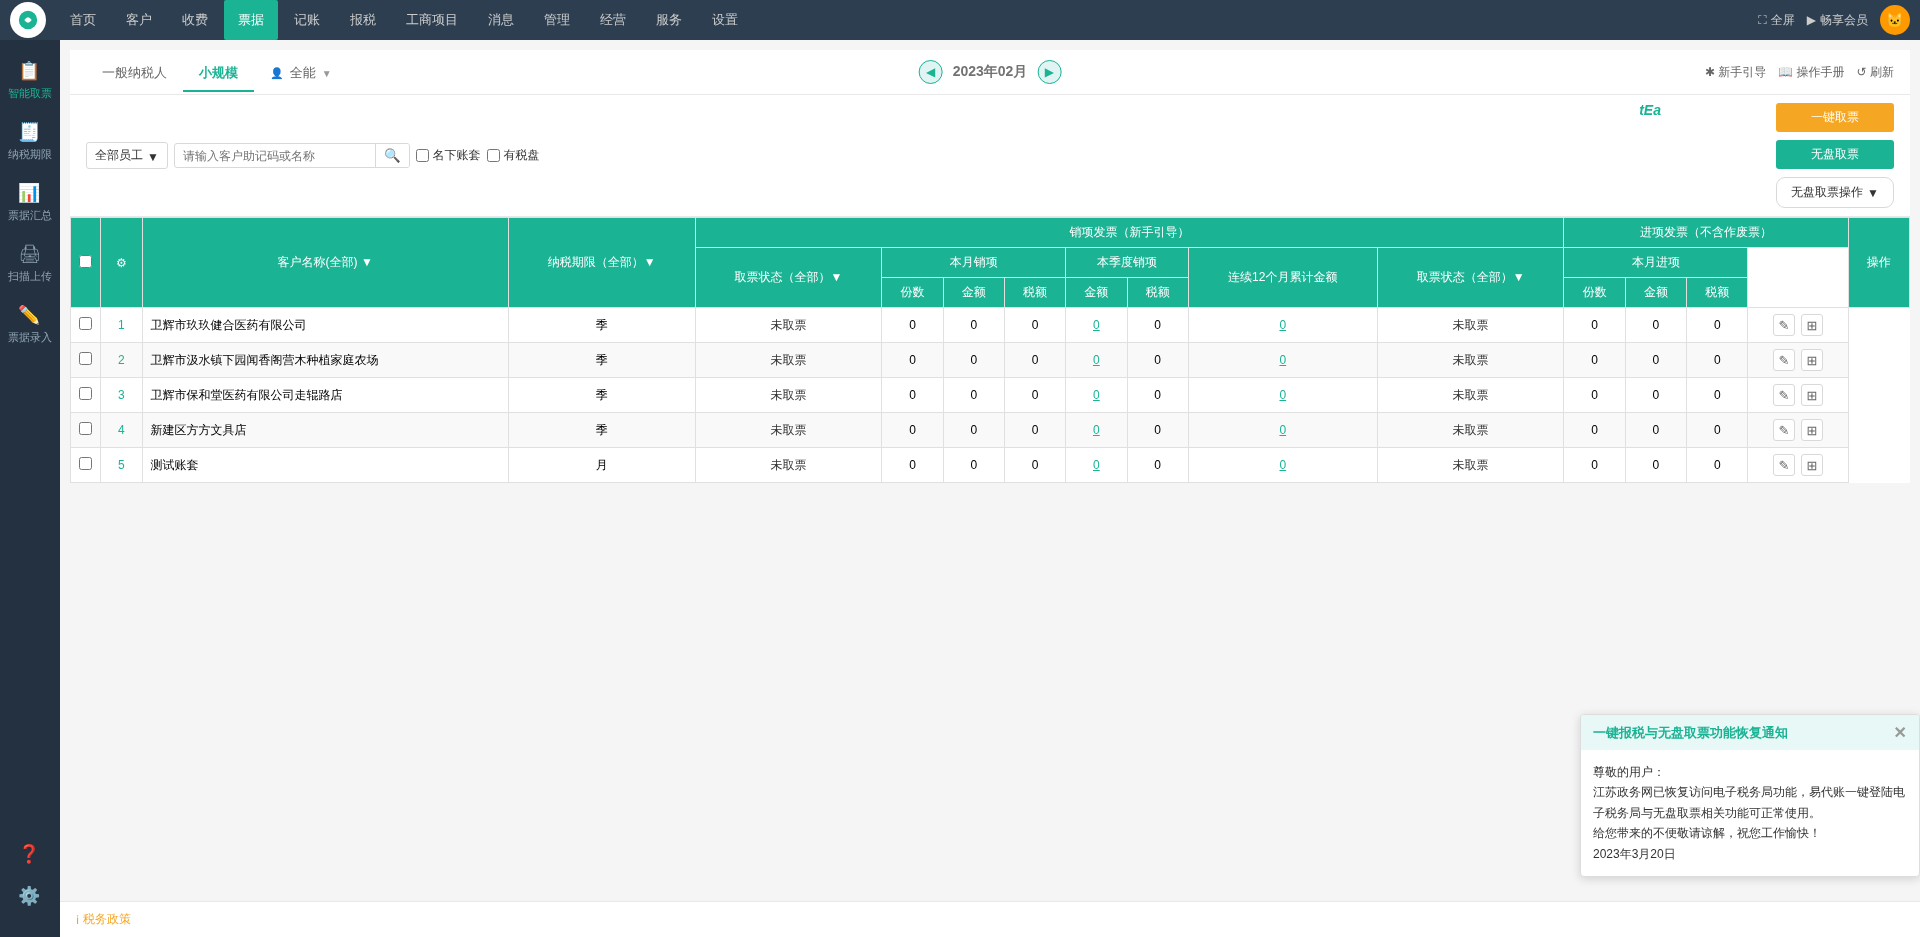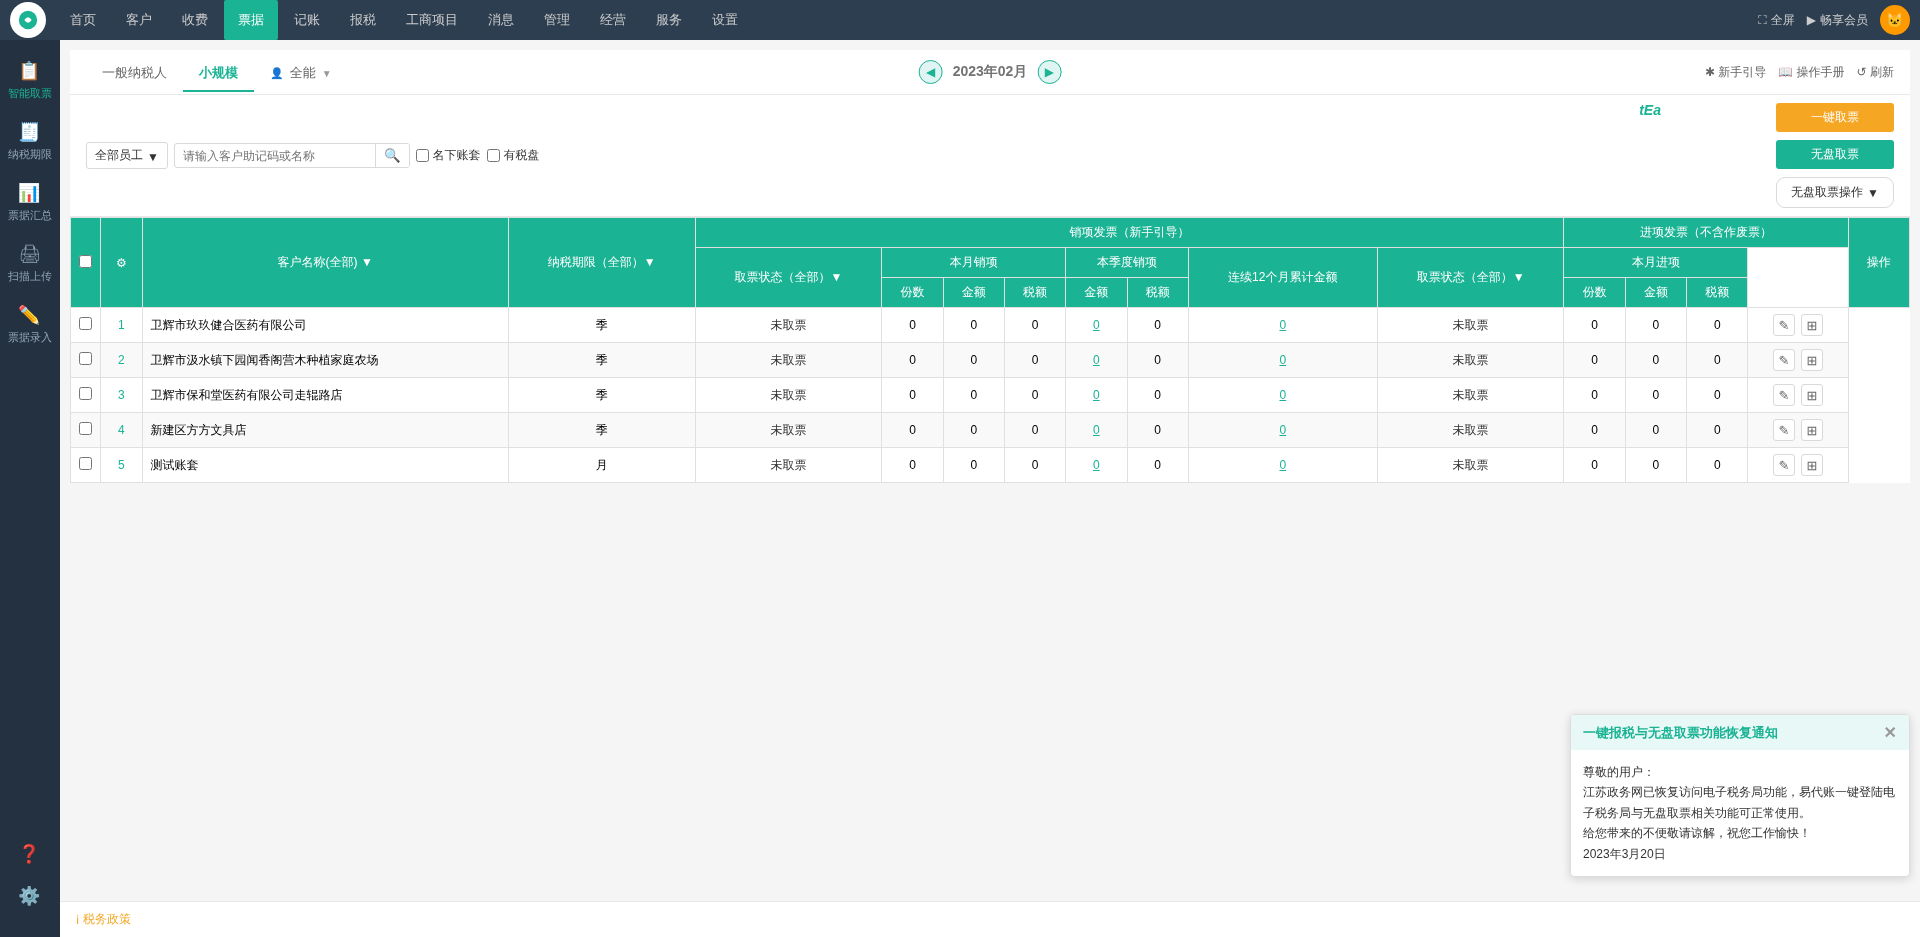--- a/index.html
+++ b/index.html
@@ -166,21 +166,21 @@
       align-items: center;
       padding: 4px 16px;
       border-bottom: 1px solid #e8e8e8;
       min-height: 44px;
     }
 
     
     .notification-popup {
       position: fixed;
       bottom: 60px;
-      right: 10px;
+      right: 0;
       width: 340px;
       background: #fff;
       border: 1px solid #ddd;
       border-radius: 4px;
       box-shadow: 0 2px 10px rgba(0,0,0,0.15);
       z-index: 200;
       overflow: hidden;
     }
     .notification-popup .notif-header {
       background: #e8f8f6;

